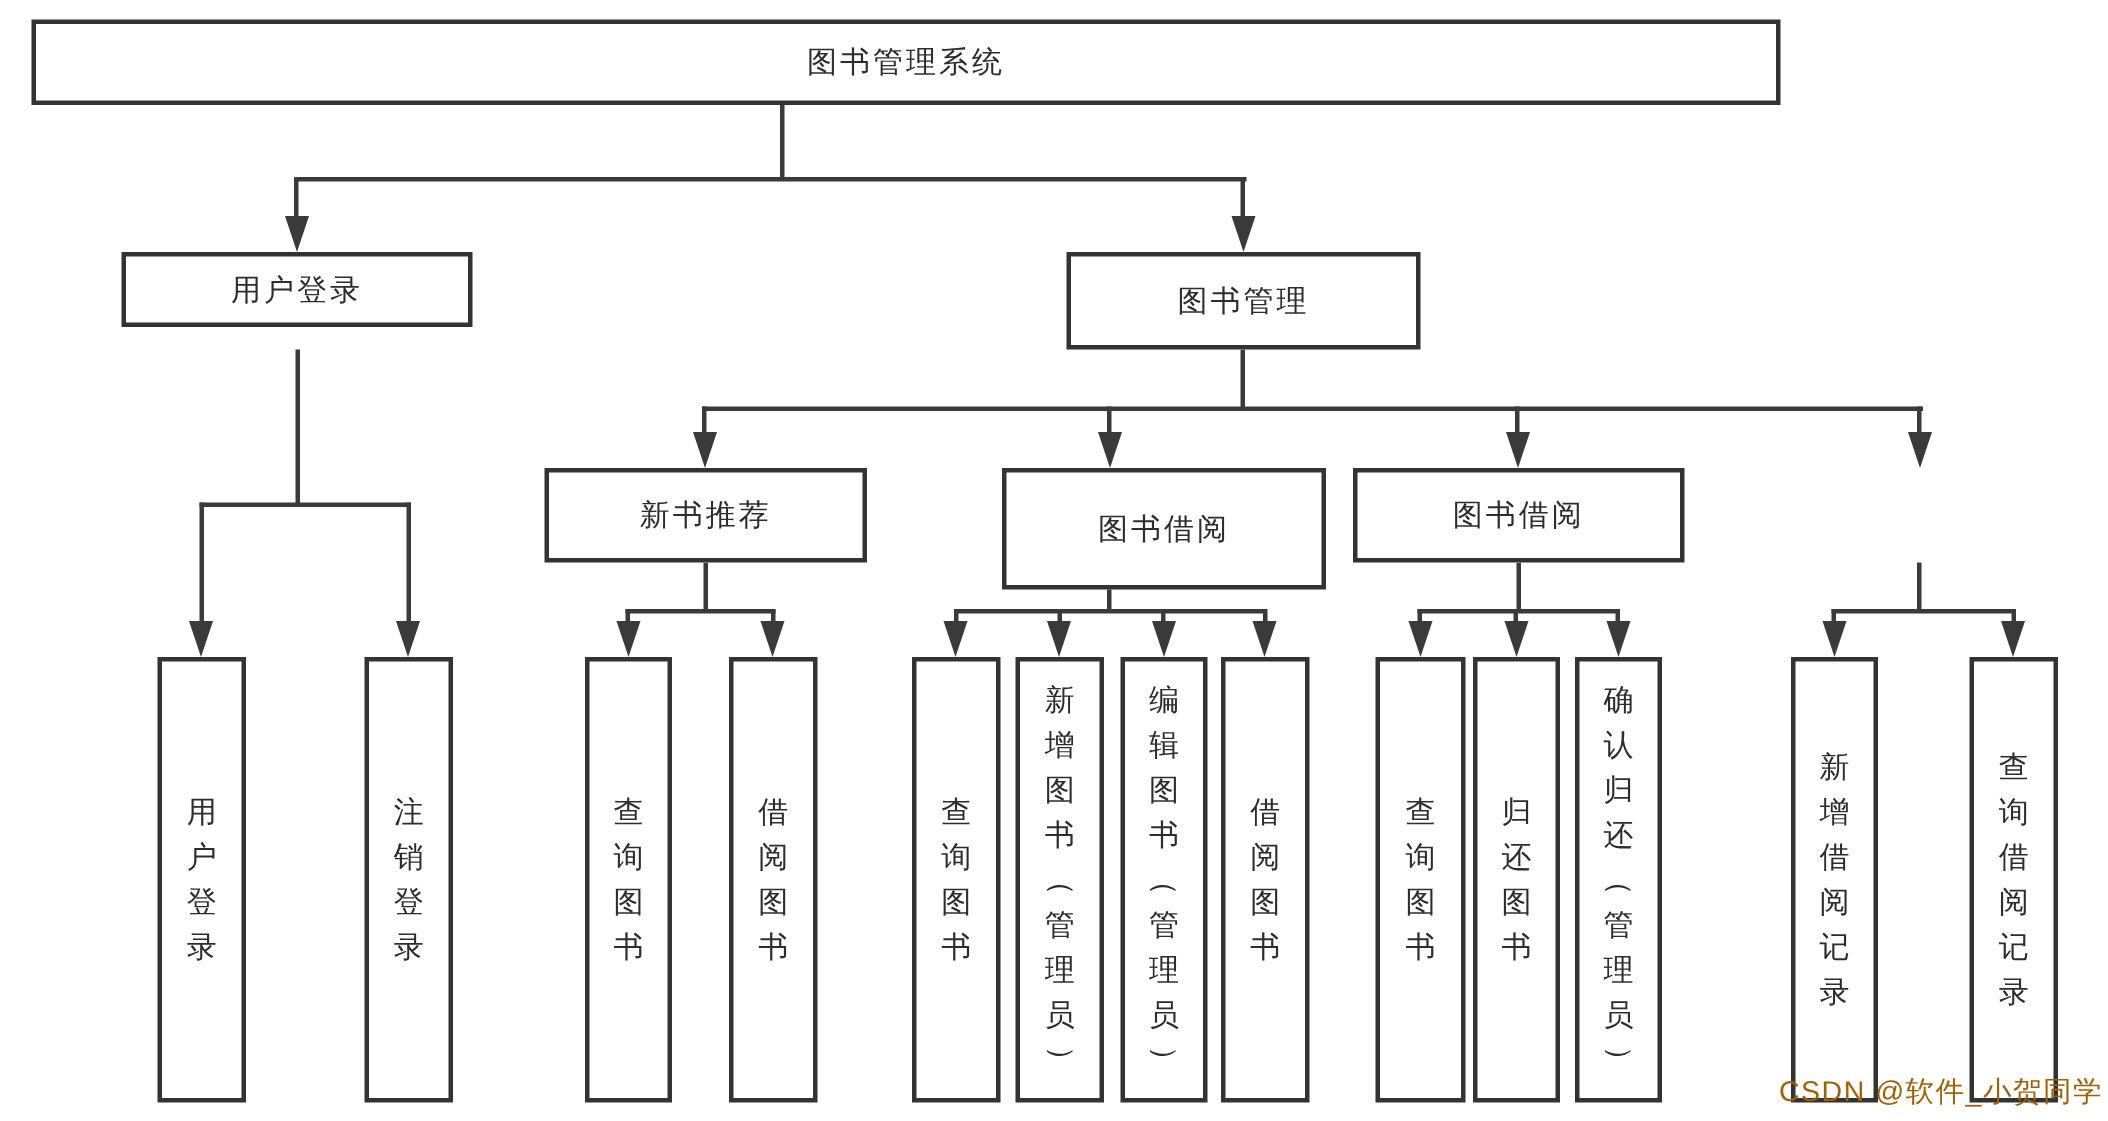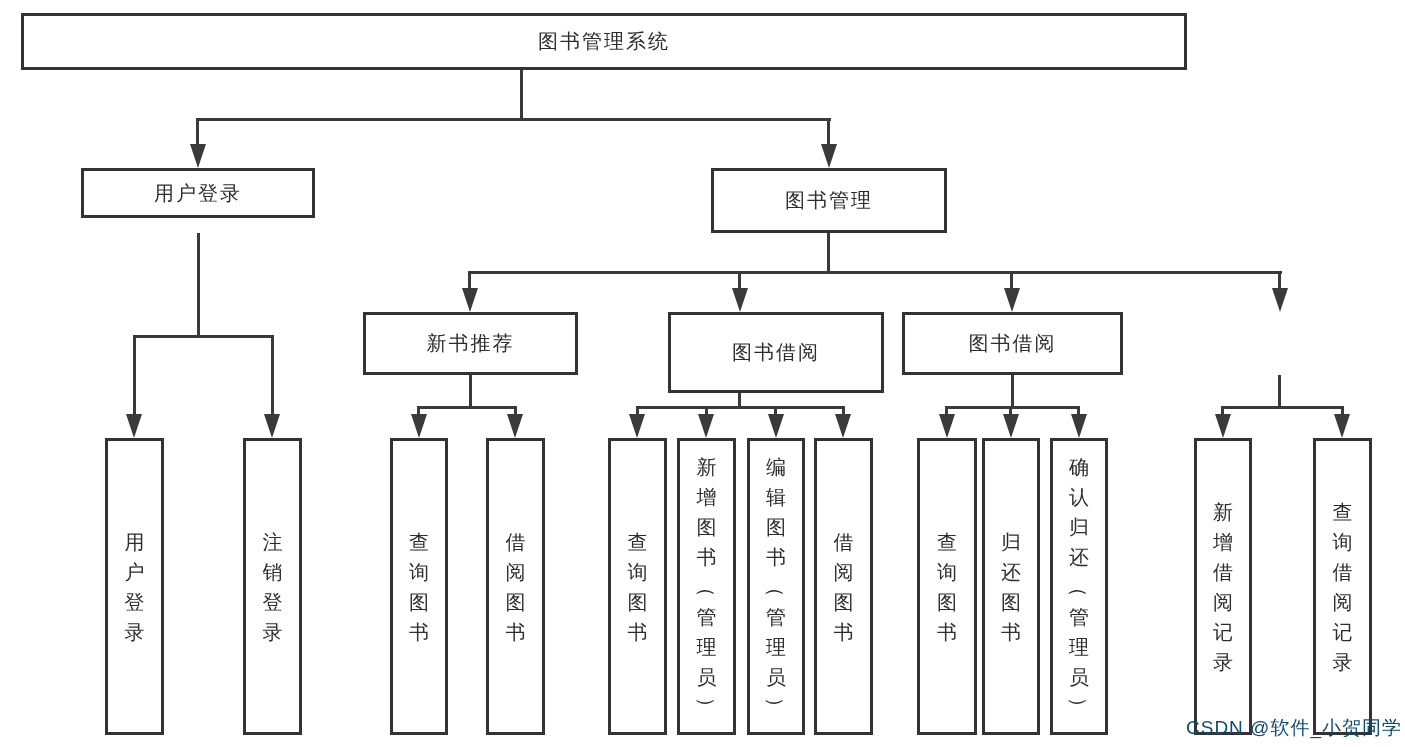--- a/index.html
+++ b/index.html
@@ -21,21 +21,21 @@
   .vbox span.rot{transform:rotate(90deg);}
   .ln{position:absolute;background:#3a3a3a;}
   .ln.h{height:3px;}
   .ln.v{width:3px;}
   .arr{
     position:absolute;width:0;height:0;
     border-left:8px solid transparent;border-right:8px solid transparent;
     border-top:24px solid #3a3a3a;
   }
   .watermark{
-    position:absolute;left:1186px;top:715px;font-size:19px;color:#0c4a6e;
+    position:absolute;left:1186px;top:715px;font-size:19px;color:#a16207;
     white-space:nowrap;letter-spacing:1px;
   }
 </style>
 </head>
 <body>
 
 <div class="canvas">
 
   <div class="ln v" style="left:520px;top:69px;height:50px"></div>
   <div class="ln h" style="left:197px;top:118px;width:634px"></div>

